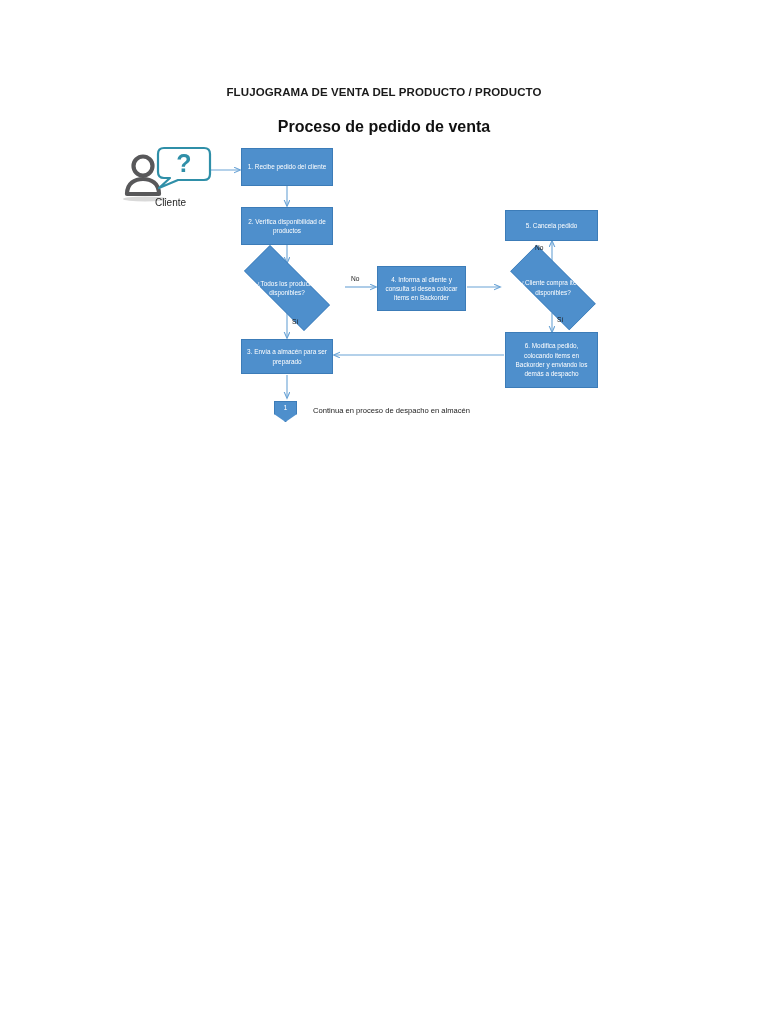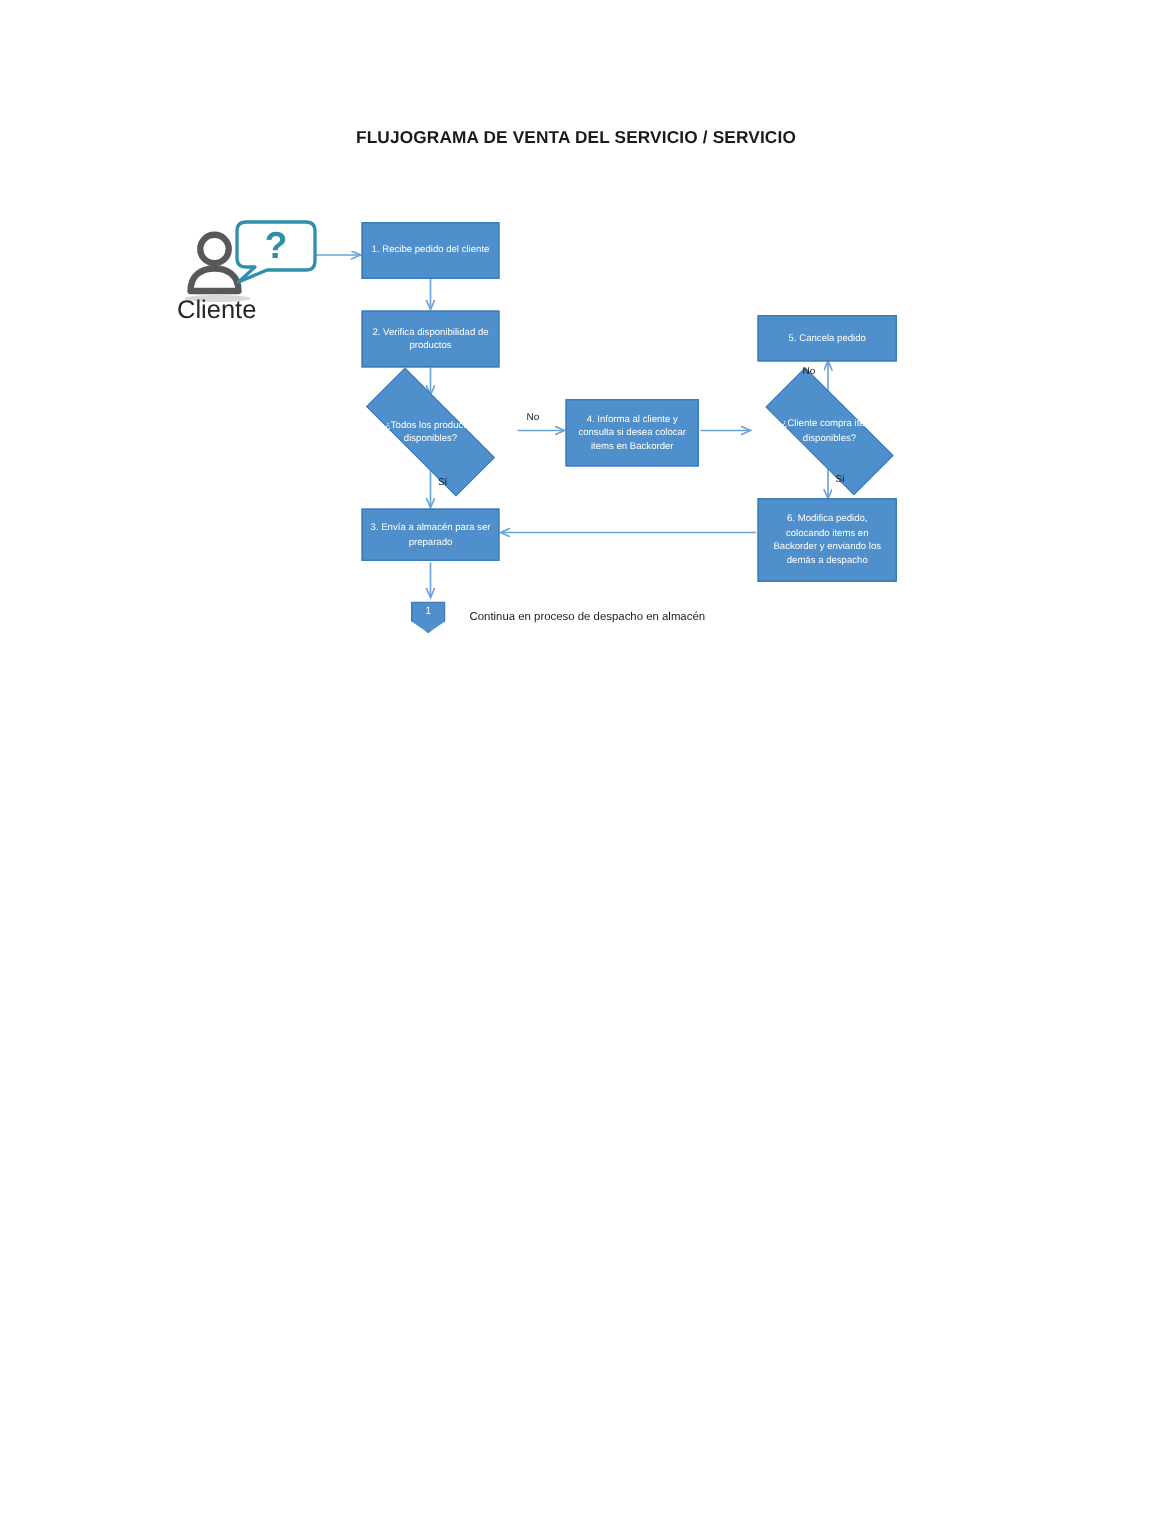--- a/index.html
+++ b/index.html
@@ -115,21 +115,22 @@
     left: 118px;
     top: 28px;
     width: 105px;
     height: 80px;
   }
   #client-label {
     position: absolute;
     left: 118px;
     top: 87px;
     width: 105px;
-    font-size: 17px;
+    text-align: center;
+    font-size: 10px;
     color: #262626;
   }
 
   
   #connector-node {
     position: absolute;
     left: 274px;
     top: 291px;
     width: 23px;
     height: 21px;
@@ -158,24 +159,25 @@
     top: 296px;
     font-size: 7.6px;
     color: #1a1a1a;
     white-space: nowrap;
     margin-left: 10px;
   }
 </style>
 </head>
 <body>
 
-<div id="doc-title">FLUJOGRAMA DE VENTA DEL SERVICIO / SERVICIO</div>
+<div id="doc-title">FLUJOGRAMA DE VENTA DEL PRODUCTO / PRODUCTO</div>
 
 <div id="diagram">
 
+  <div id="chart-title">Proceso de pedido de venta</div>
 
   <svg id="wires" viewBox="0 0 768 330" xmlns="http://www.w3.org/2000/svg">
     <defs>
       <marker id="ah" markerWidth="7" markerHeight="7" refX="5.6" refY="2.6" orient="auto" markerUnits="strokeWidth">
         <path d="M0,0 L6,2.6 L0,5.2" fill="none" stroke="#6AA3D5" stroke-width="1"></path>
       </marker>
     </defs>
     <g stroke="#6AA3D5" stroke-width="1.1" fill="none" marker-end="url(#ah)">
 
       <path d="M190,60 L240,60"></path>

